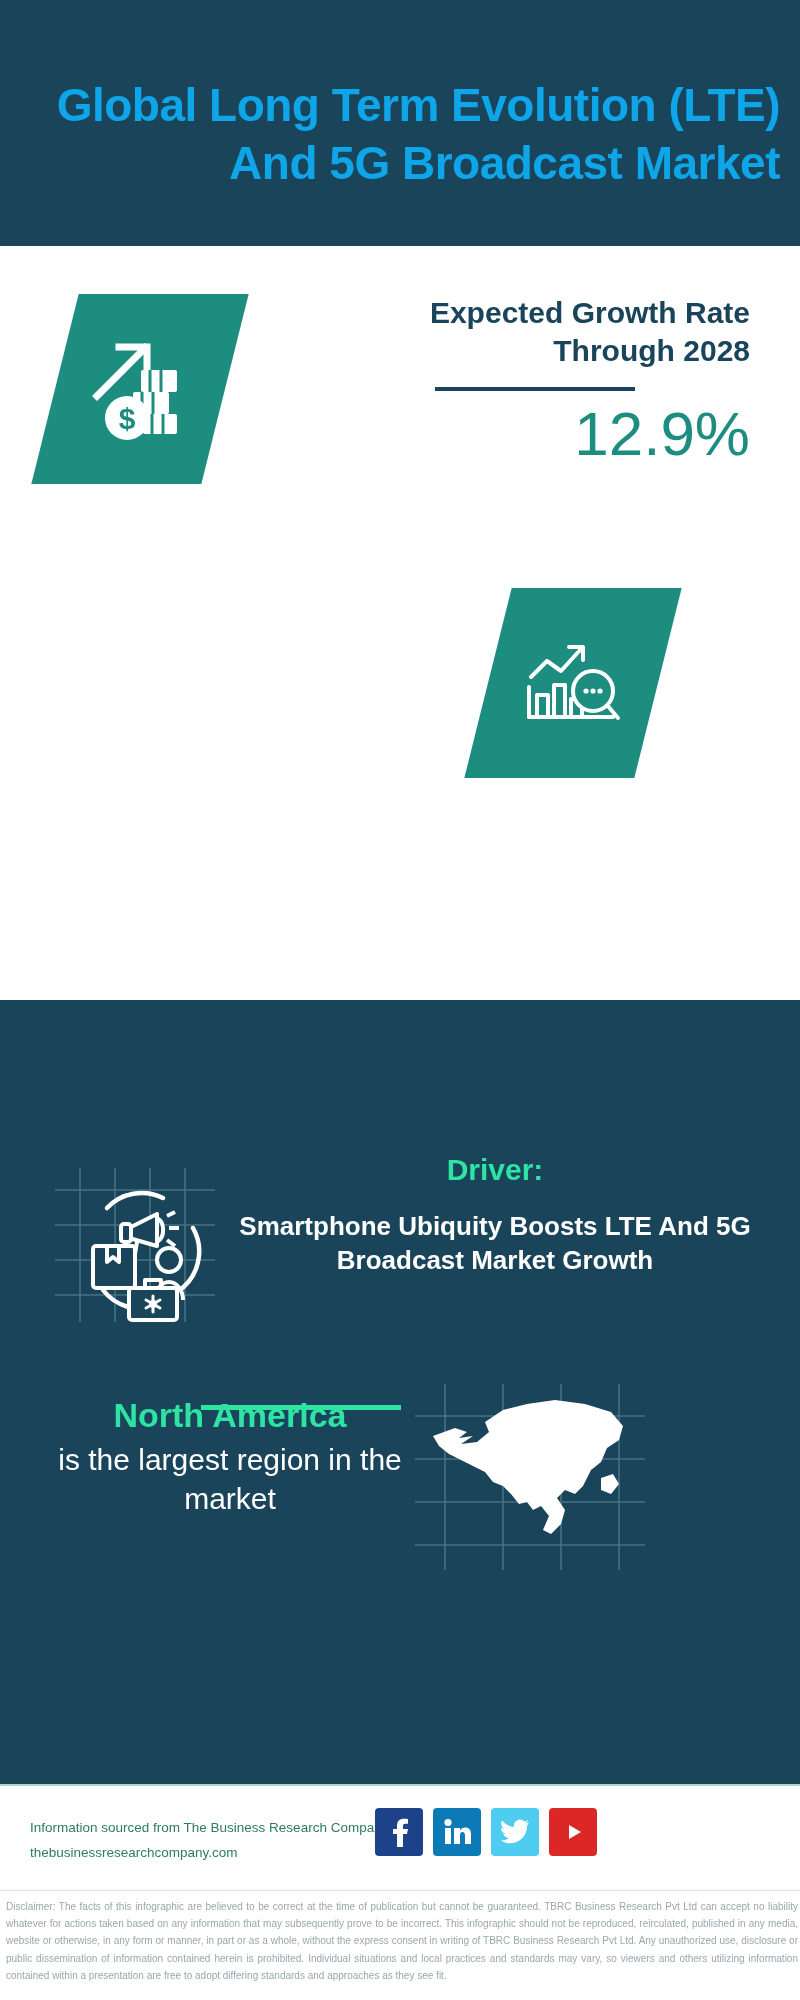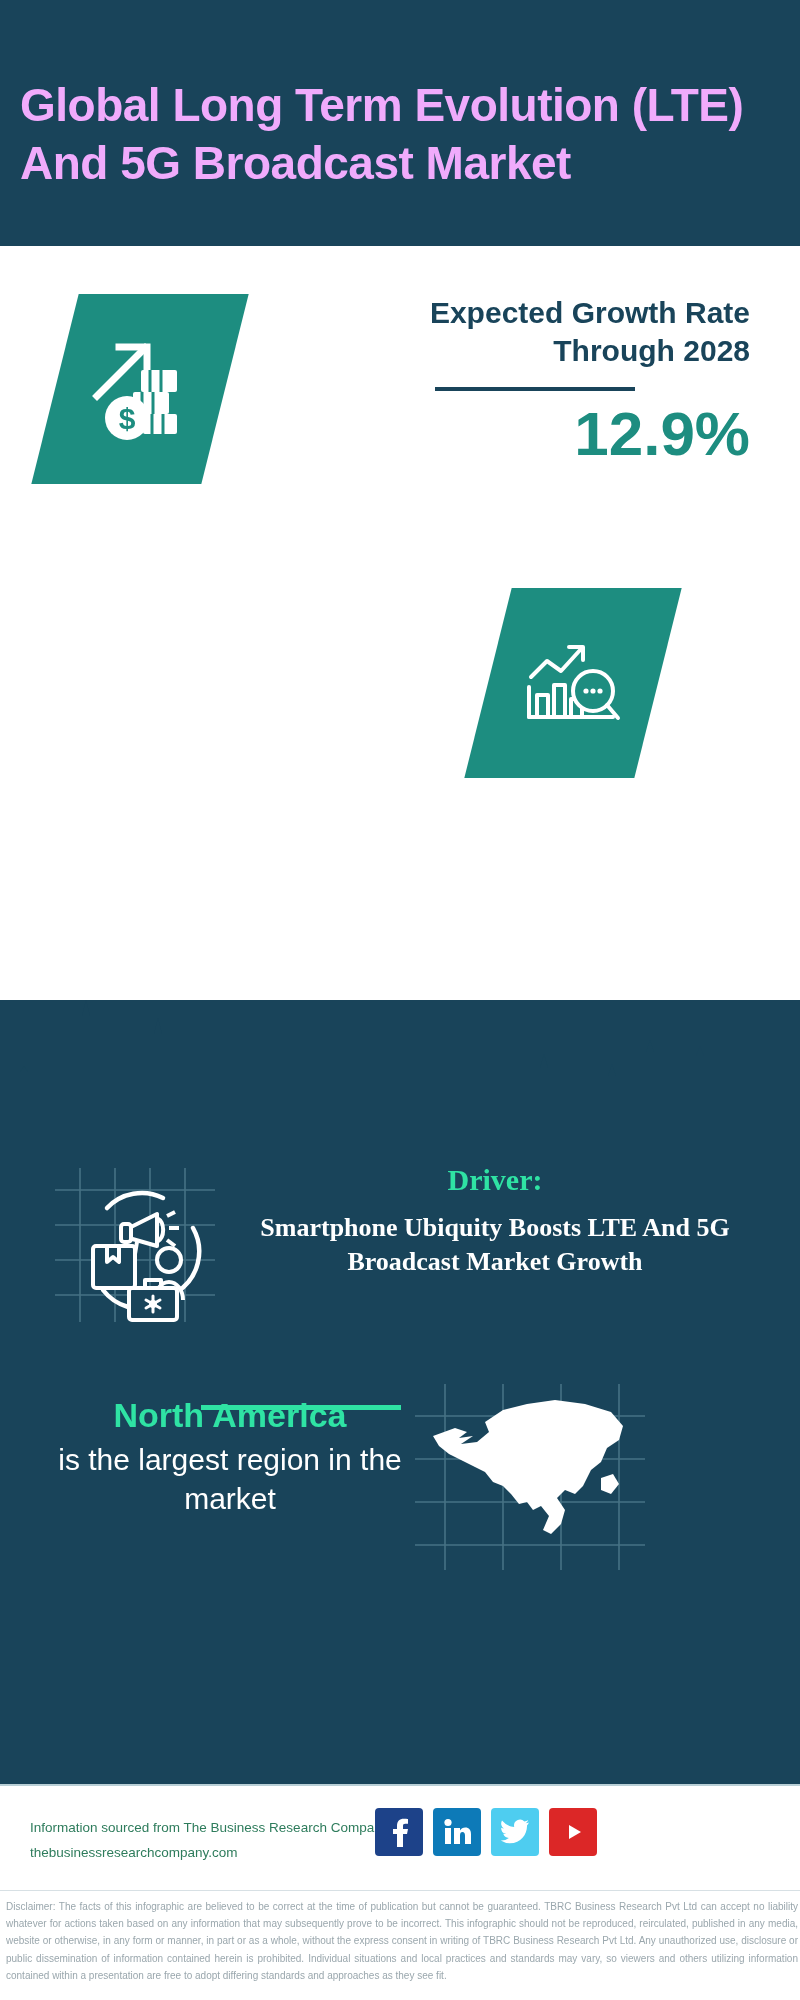--- a/index.html
+++ b/index.html
@@ -13,25 +13,25 @@
   }
   .page { width:800px; height:2000px; position:relative; background:#ffffff; }
 
   
   .header {
     position:absolute; left:0; top:0; width:800px; height:246px;
     background:#19445a;
     display:flex; align-items:center; justify-content:center;
   }
   .header h1 {
-    color:#f0abfc;
+    color:#0ea5e9;
     font-size:46px;
     line-height:1.26;
     font-weight:bold;
-    text-align:left;
+    text-align:right;
     letter-spacing:-0.5px;
     width:760px;
     font-family:"Liberation Sans", sans-serif;
     margin-top:24px;
   }
 
   
   .stat1 {
     position:absolute; left:0; top:246px; width:800px; height:320px;
     display:flex; align-items:center;
@@ -50,47 +50,47 @@
     position:absolute; left:320px; top:48px; width:430px;
     text-align:right;
   }
   .stat-label {
     color:#19445a; font-size:30px; font-weight:bold; line-height:1.28;
   }
   .divider-dark {
     width:200px; height:4px; background:#19445a; margin:16px auto 10px auto;
   }
   .stat-value {
-    color:#1d8d80; font-size:62px; font-weight:bold; line-height:1.05;
+    color:#1d8d80; font-size:62px; font-weight:normal; line-height:1.05;
   }
 
   
   .stat2 { position:absolute; left:0; top:560px; width:800px; height:290px; }
   .stat2 .txt-wrap { position:absolute; left:50px; top:20px; width:430px; text-align:center; }
   .stat2 .icon-wrap { position:absolute; left:488px; top:28px; }
 
   
   .darkband {
     position:absolute; left:0; top:1000px; width:800px; height:784px;
     background:#19445a;
   }
   .skyline {
     position:absolute; left:0; top:990px; width:800px; height:130px;
   }
   .skyline svg { display:block; width:800px; height:130px; }
 
   
   .driver-row { position:absolute; left:0; top:1150px; width:800px; height:190px; }
   .driver-icon { position:absolute; left:45px; top:0px; width:180px; height:180px; }
-  .driver-text { position:absolute; left:215px; top:10px; width:560px; text-align:center;font-family:Liberation Serif, serif; }
+  .driver-text { position:absolute; left:215px; top:0; width:560px; text-align:center; }
   .driver-title {
     color:#2fe3a4; font-size:30px; font-weight:bold; line-height:1.3;
   }
   .driver-body {
-    color:#ffffff; font-size:26px; font-weight:bold; line-height:1.32; margin-top:12px;
+    color:#ffffff; font-size:26px; font-weight:bold; line-height:1.32; margin-top:20px;
   }
 
   .green-rule {
     position:absolute; left:201px; top:1405px;
     width:200px; height:5px; background:#2fe3a4;
   }
 
   
   .region-row { position:absolute; left:0; top:1374px; width:800px; height:230px; }
   .region-text { position:absolute; left:40px; top:20px; width:380px; text-align:center; }

